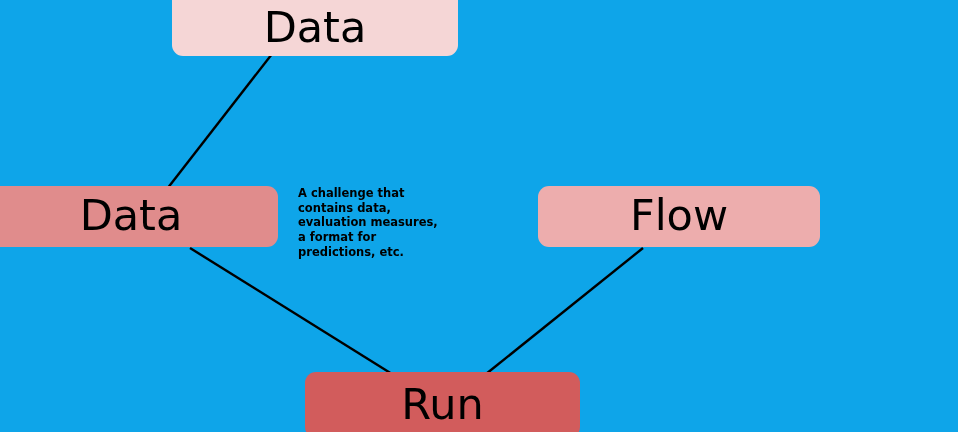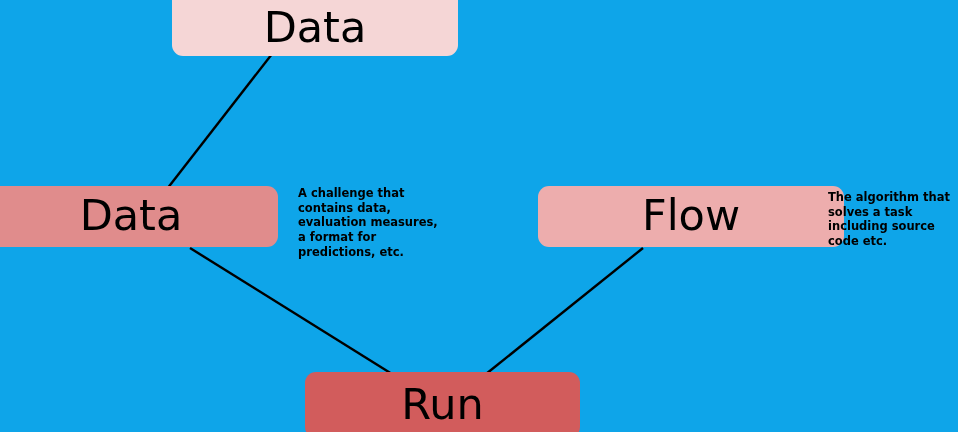--- a/index.html
+++ b/index.html
@@ -56,21 +56,21 @@
   #node-task {
     left: -16px;
     top: 186px;
     width: 294px;
     height: 61px;
     background: #e08c8c;
   }
   #node-flow {
     left: 538px;
     top: 186px;
-    width: 306px;
+    width: 282px;
     height: 61px;
     background: #edadad;
   }
   #node-run {
     left: 305px;
     top: 372px;
     width: 275px;
     height: 66px;
     background: #d25c5c;
   }
@@ -125,16 +125,15 @@
   <div class="node" id="node-flow">
     <span class="node-label">Flow</span>
   </div>
 
   <div class="node" id="node-run">
     <span class="node-label">Run</span>
   </div>
 
   <div class="annotation" id="ann-task"><span class="lead">A challenge</span><span> that contains data, evaluation measures, a format for predictions, etc.</span></div>
 
-  <div class="annotation" id="ann-flow"><span class="lead">The algorithm</span><span> that solves a task including source code etc.</span></div>
 
 
 </div>
 
 </body></html>

